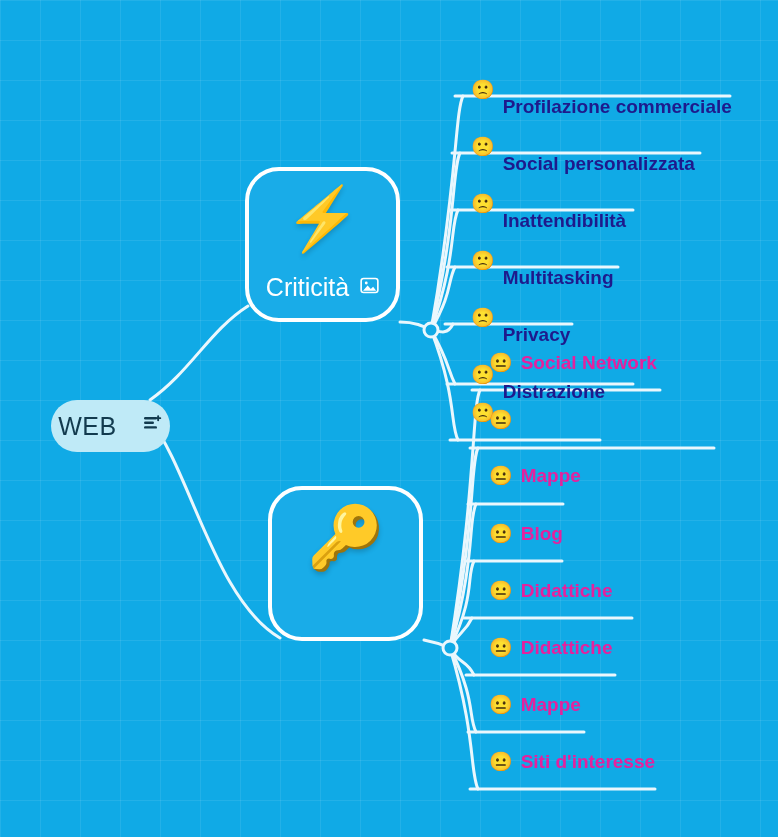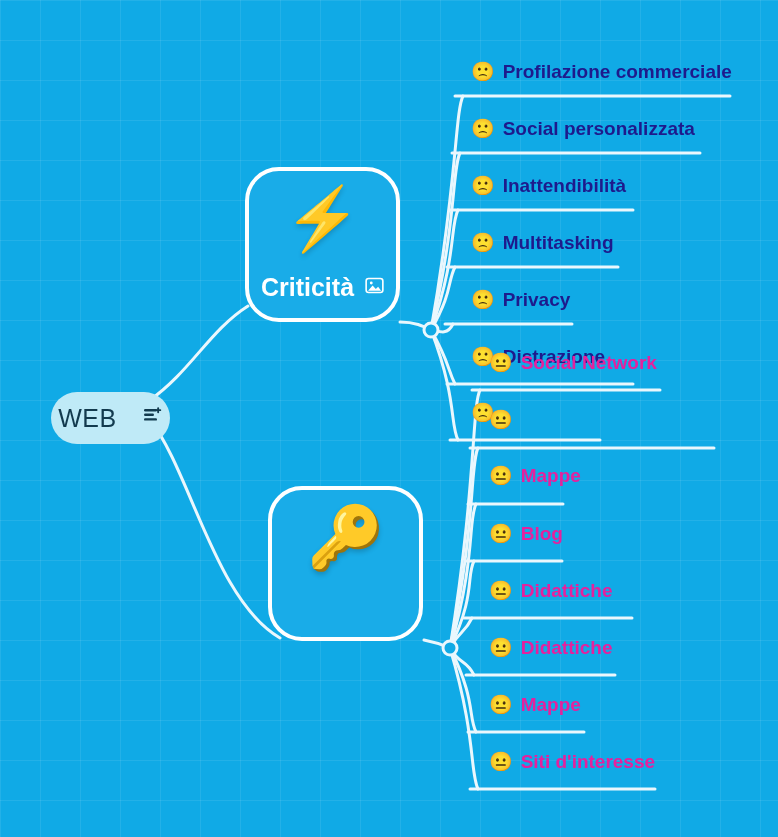--- a/index.html
+++ b/index.html
@@ -25,21 +25,21 @@
     left: 0; top: 0;
     width: 778px;
     height: 837px;
     pointer-events: none;
   }
 
   
   .web-node {
     position: absolute;
     left: 51px;
-    top: 392px;
+    top: 400px;
     width: 119px;
     height: 52px;
     border-radius: 26px;
     background: #bfeaf7;
     display: flex;
     align-items: center;
     justify-content: center;
     gap: 26px;
     box-sizing: border-box;
   }
@@ -76,21 +76,20 @@
   }
   .topic-row {
     position: absolute;
     bottom: 18px;
     left: 0;
     width: 100%;
     display: flex;
     align-items: center;
     justify-content: center;
     gap: 11px;
-    font-weight: bold;
   }
   .topic-label {
     font-size: 25px;
     color: #ffffff;
     line-height: 1;
   }
   .pic-icon { display: block; }
 
   
   .leaf {
@@ -104,21 +103,21 @@
   .leaf-emoji {
     font-size: 19px;
     line-height: 1;
     user-select: none;
   }
   .leaf-label {
     font-size: 19px;
     font-weight: bold;
     line-height: 1;
   }
-  .leaf.crit .leaf-label { color: #1e1a8c; }
+  .leaf.crit .leaf-label { color: #1e1a8c; margin-top: 35px; }
   .leaf.res  .leaf-label { color: #e5219e; }
 </style>
 </head>
 <body>
 
 <div id="canvas">
 
   <svg id="wires" viewBox="0 0 778 837" xmlns="http://www.w3.org/2000/svg">
     <g fill="none" stroke="#eaf7fd" stroke-width="3" stroke-linecap="round">
 

